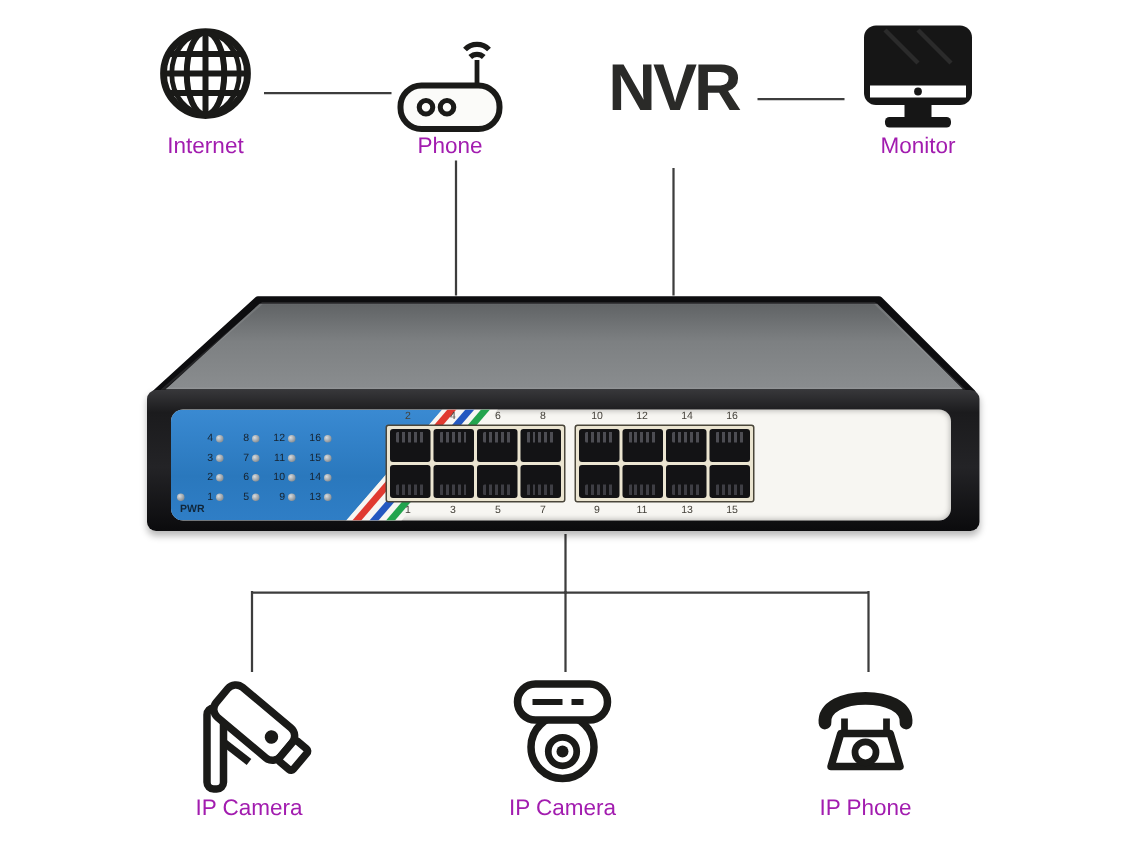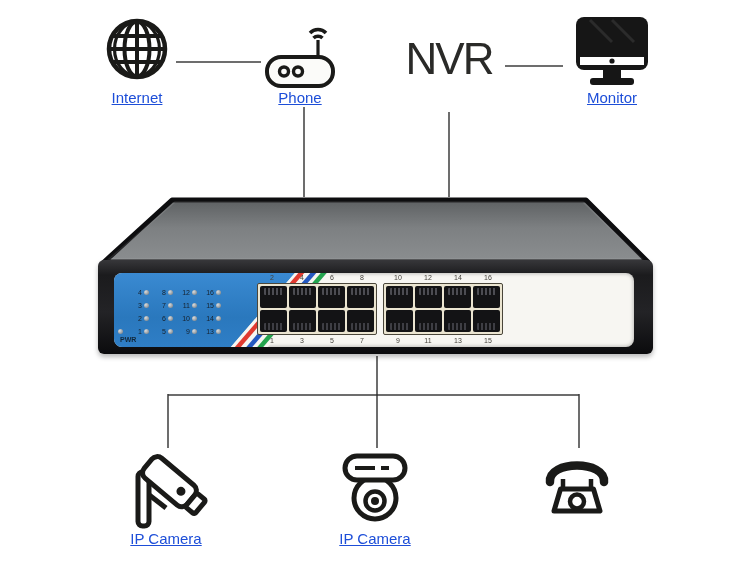--- a/index.html
+++ b/index.html
@@ -1,23 +1,23 @@
 <!DOCTYPE html>
 <html><head>
 <meta charset="utf-8">
 <style>
   html,body{margin:0;padding:0;background:#ffffff;}
   .canvas{position:relative;width:750px;height:563px;background:#ffffff;overflow:hidden;
           font-family:"Liberation Sans",sans-serif;}
   svg{display:block;}
   .lines{position:absolute;left:0;top:0;z-index:1;}
   .icon{position:absolute;z-index:3;}
-  .dev-label{position:absolute;z-index:3;font-size:15px;color:#1d4ed8;text-align:center;text-decoration:underline;}
+  .dev-label{position:absolute;z-index:3;font-size:15px;color:#a21caf;text-align:center;}
   .nvr-text{position:absolute;z-index:3;left:399px;top:34px;width:100px;text-align:center;
-            font-size:44px;font-weight:normal;letter-spacing:-2px;color:#2a2a28;}
+            font-size:44px;font-weight:bold;letter-spacing:-2px;color:#2a2a28;}
 
   
   .switch{position:absolute;left:97px;top:196px;width:558px;height:162px;z-index:2;}
   .topface{position:absolute;left:0;top:0;}
   .frontface{position:absolute;left:1px;top:64px;width:555px;height:94px;border-radius:6px;
              background:linear-gradient(180deg,#37373a 0%,#1b1b1d 16%,#232326 55%,#0b0b0d 100%);
              box-shadow:0 3px 5px rgba(0,0,0,.28);}
   .faceplate{position:absolute;left:16px;top:13px;width:520px;height:74px;border-radius:8px;
              background:#f7f6f2;overflow:hidden;box-shadow:inset 0 0 4px rgba(0,0,0,.35);}
   .bluepanel{position:absolute;left:0;top:0;width:200px;height:74px;
@@ -241,14 +241,15 @@
   </svg>
   <div class="dev-label" style="left:325px;top:530px;width:100px;">IP Camera</div>
 
   <svg class="icon" style="left:541px;top:448px;" width="72" height="72" viewBox="0 0 72 72">
     <path d="M 9 34 C 7 12, 65 12, 63 34" fill="none" stroke="#1a1a18" stroke-width="8.5" stroke-linecap="round"></path>
     <line x1="22" y1="31" x2="22" y2="41" stroke="#1a1a18" stroke-width="4.5"></line>
     <line x1="50" y1="31" x2="50" y2="41" stroke="#1a1a18" stroke-width="4.5"></line>
     <path d="M 13 63 L 19.5 41 L 52.5 41 L 59 63 Z" fill="#ffffff" stroke="#1a1a18" stroke-width="5" stroke-linejoin="round"></path>
     <circle cx="36" cy="53.5" r="7" fill="none" stroke="#1a1a18" stroke-width="4.5"></circle>
   </svg>
+  <div class="dev-label" style="left:527px;top:530px;width:100px;">IP Phone</div>
 
 </div>
 
 </body></html>

